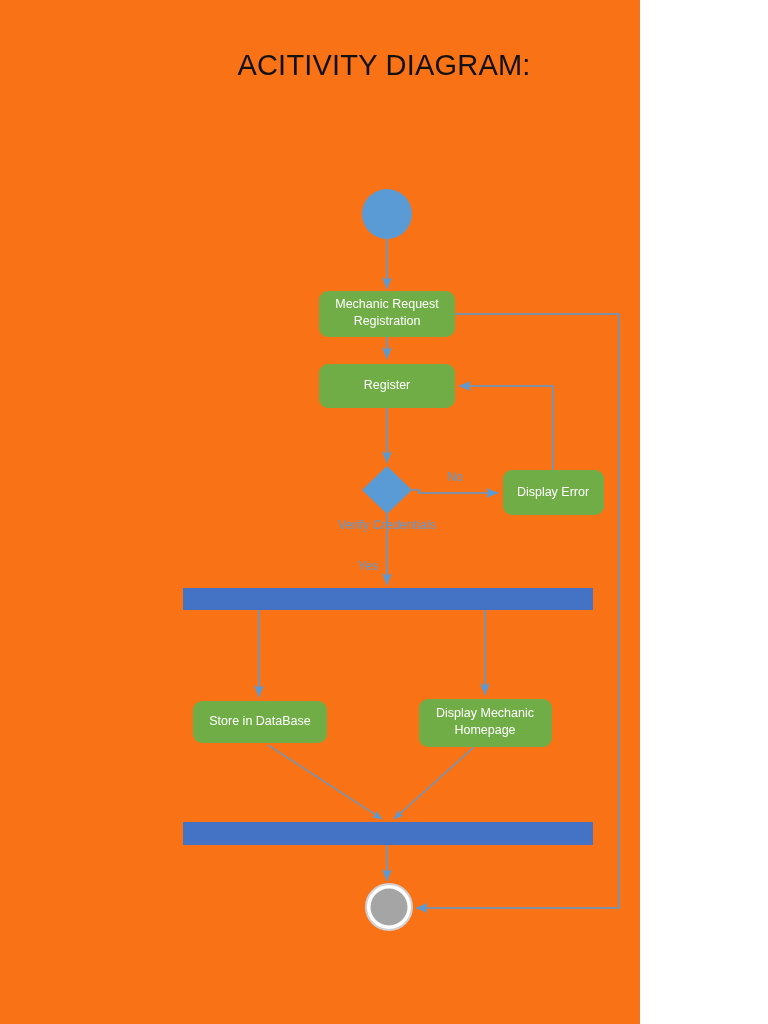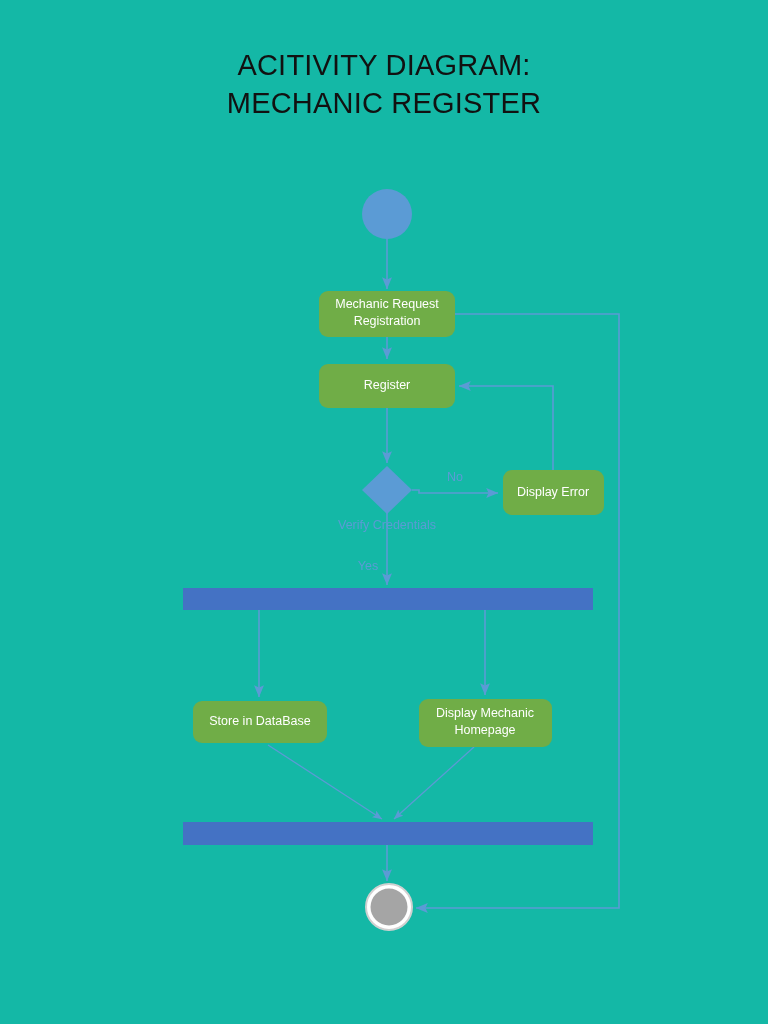--- a/index.html
+++ b/index.html
@@ -11,23 +11,23 @@
   body {
     width: 768px;
     height: 1024px;
     font-family: "Liberation Sans", sans-serif;
     color: #000000;
     overflow: hidden;
     position: relative;
   }
   #page {
     position: relative;
-    width: 768px;
+    width: 640px;
     height: 1024px;
-    background: #14b8a6;
+    background: #f97316;
   }
   .title-block {
     position: absolute;
     top: 46px;
     left: 0;
     width: 768px;
     text-align: center;
     line-height: 1.32;
   }
   .title-line {
@@ -71,21 +71,20 @@
     fill: none;
   }
 </style>
 </head>
 <body>
 
 <div id="page">
 
   <div class="title-block">
     <span class="title-line">ACITIVITY DIAGRAM:</span>
-    <span class="title-line">MECHANIC REGISTER</span>
   </div>
 
   <svg id="diagram" viewBox="0 0 768 1024" width="768" height="1024">
     <defs>
       <marker id="arrowBlue" markerWidth="9" markerHeight="9" refX="7.4" refY="3.1" orient="auto" markerUnits="strokeWidth">
         <path d="M0,0 L7.6,3.1 L0,6.2 L1.5,3.1 Z" fill="#5B9BD5"></path>
       </marker>
       <marker id="arrowBlueSm" markerWidth="9" markerHeight="9" refX="7.2" refY="3.0" orient="auto" markerUnits="strokeWidth">
         <path d="M0,0 L7.4,3.0 L0,6.0 L1.4,3.0 Z" fill="#5B9BD5"></path>
       </marker>

